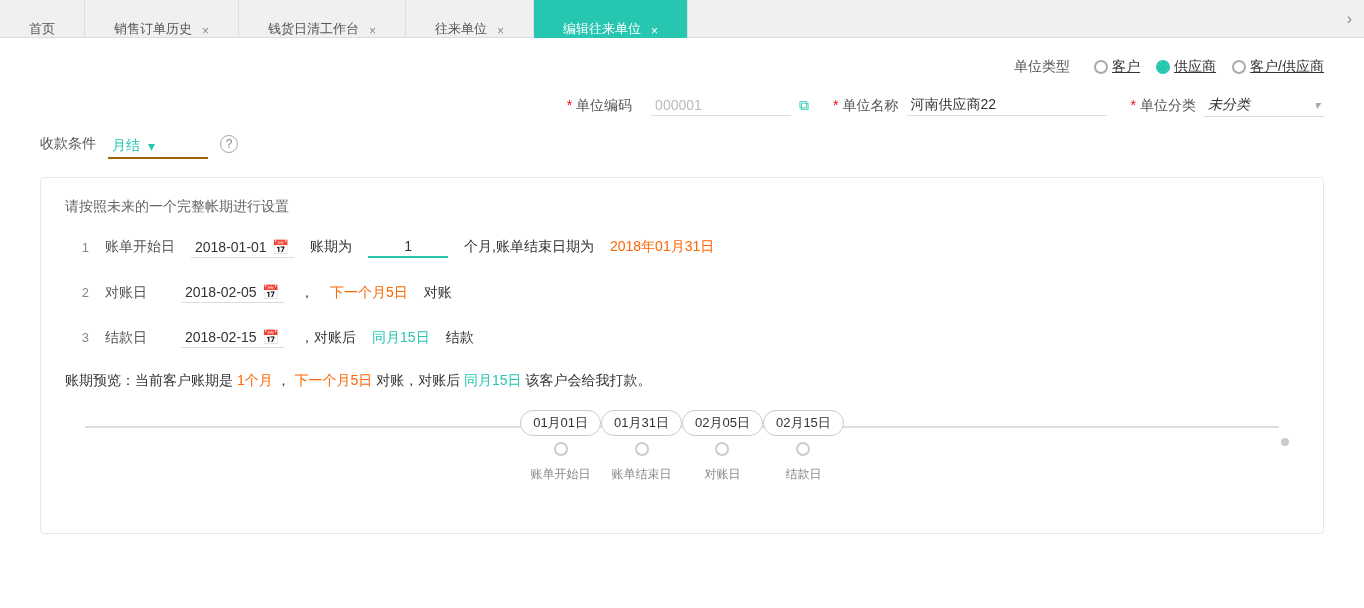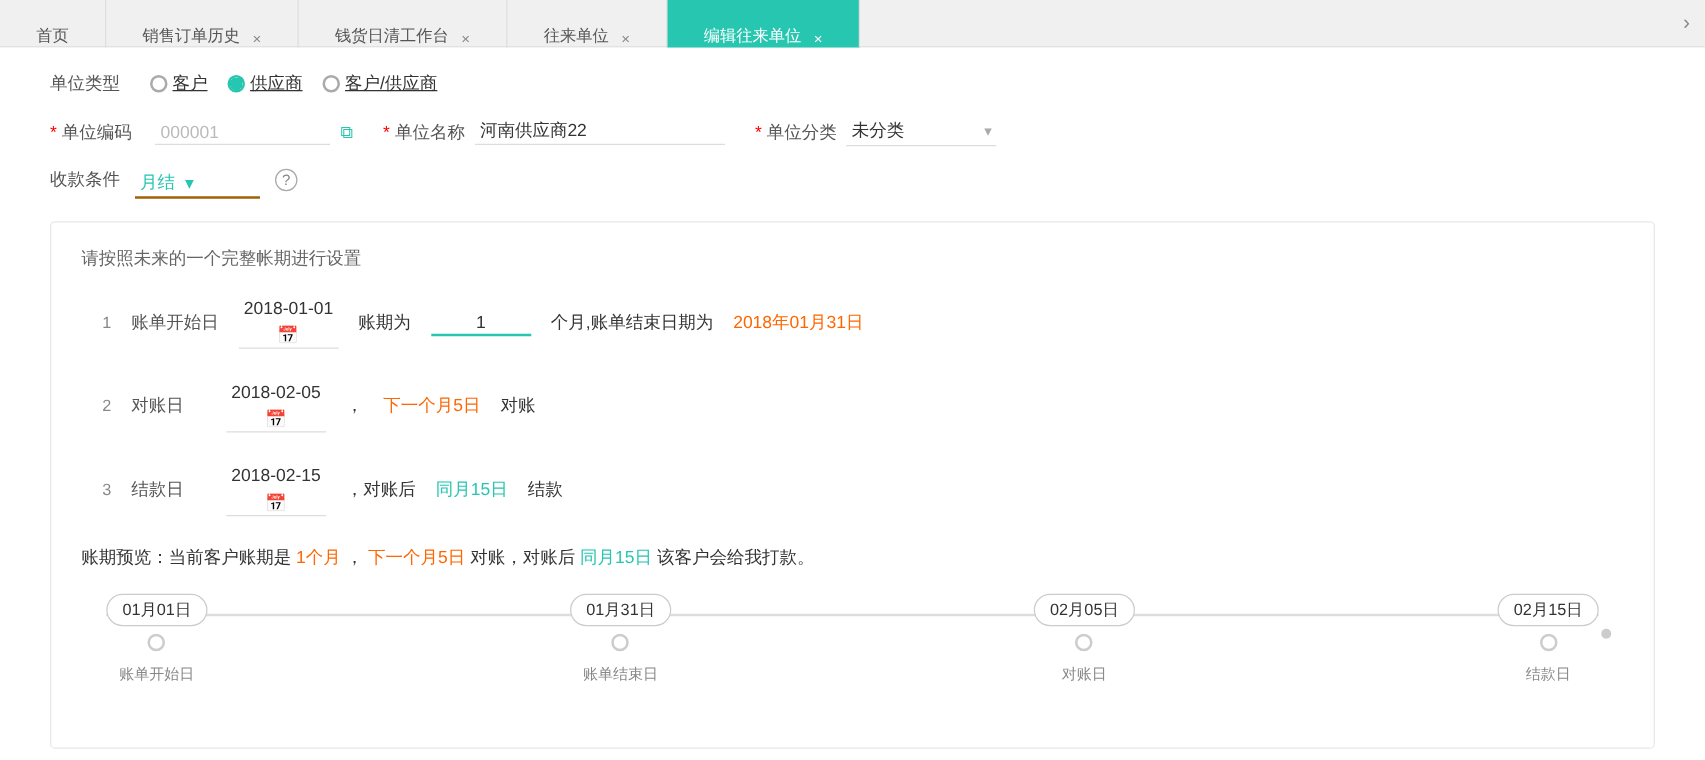--- a/index.html
+++ b/index.html
@@ -52,20 +52,21 @@
       min-height: calc(100vh - 38px);
     }
 
     
     .form-row {
       display: flex;
       align-items: center;
       margin-bottom: 18px;
       gap: 24px;
       flex-wrap: wrap;
+      justify-content: flex-end;
     }
     .form-label {
       color: #555;
       white-space: nowrap;
     }
     .required::before {
       content: '*';
       color: red;
       margin-right: 4px;
     }
@@ -109,20 +110,21 @@
     }
 
     .select-field {
       display: flex;
       align-items: center;
       gap: 4px;
       border-bottom: 1px solid #ddd;
       padding: 2px 4px;
       min-width: 120px;
       cursor: pointer;
+      font-style: italic;
     }
     .select-value {
       color: #333;
       flex: 1;
     }
     .select-caret {
       color: #aaa;
       font-size: 12px;
     }
 
@@ -189,21 +191,20 @@
       color: #555;
       white-space: nowrap;
       min-width: 60px;
     }
     .date-input {
       display: flex;
       align-items: center;
       gap: 6px;
       border-bottom: 1px solid #ddd;
       padding: 2px 4px;
-      flex-direction: column;
     }
     .date-input span {
       color: #333;
       font-size: 14px;
     }
     .calendar-icon {
       color: #26c6b0;
       cursor: pointer;
       font-size: 14px;
     }
@@ -229,21 +230,21 @@
     .timeline-line {
       position: absolute;
       top: 16px;
       left: 20px;
       right: 20px;
       height: 2px;
       background: #ddd;
     }
     .timeline-nodes {
       display: flex;
-      justify-content: space-between;
+      justify-content: center;
       width: 100%;
       position: relative;
       z-index: 1;
     }
     .timeline-node {
       display: flex;
       flex-direction: column;
       align-items: center;
       gap: 6px;
     }

